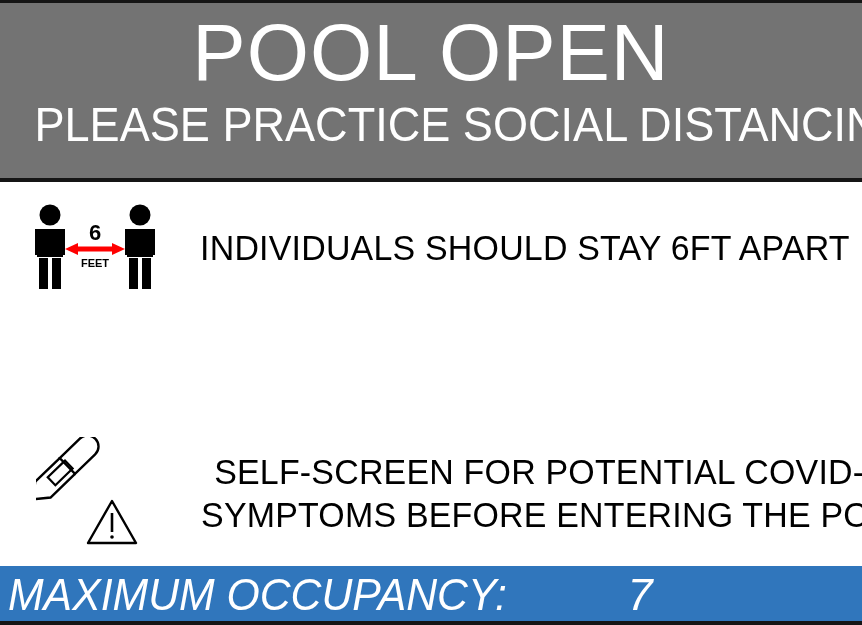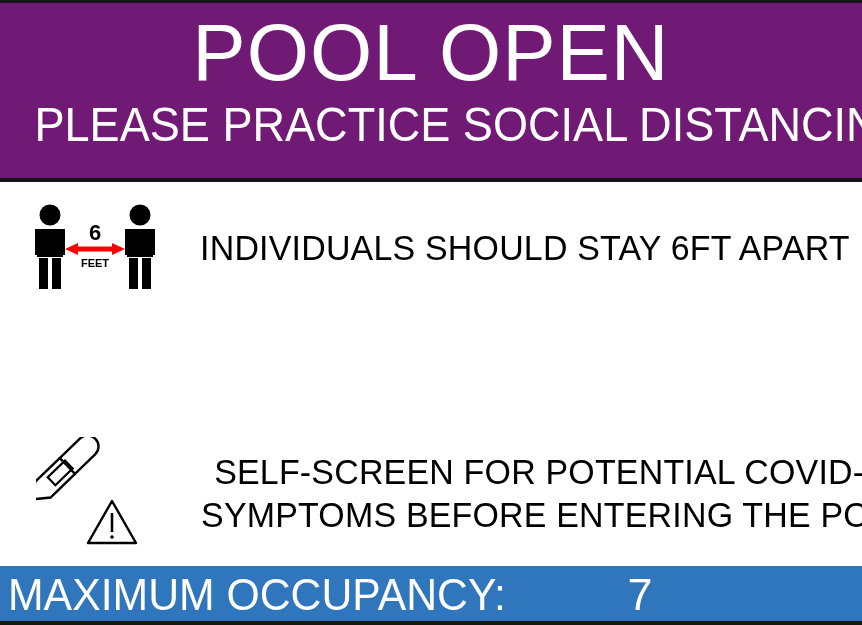--- a/index.html
+++ b/index.html
@@ -22,21 +22,21 @@
     border-bottom: 4px solid #151515;
   }
 
   
   .header {
     position: absolute;
     left: 0;
     top: 0;
     width: 862px;
     height: 179px;
-    background: #701a75;
+    background: #737373;
     border-bottom: 4px solid #151515;
     box-sizing: border-box;
     text-align: center;
     color: #ffffff;
   }
   .header-title {
     margin: 0;
     padding-top: 7px;
     font-size: 80px;
     line-height: 86px;
@@ -103,20 +103,21 @@
   
   .footer {
     position: absolute;
     left: 0;
     top: 563px;
     width: 862px;
     height: 58px;
     background: #3076bc;
     color: #ffffff;
     box-sizing: border-box;
+    font-style: italic;
   }
   .footer-label {
     position: absolute;
     left: 8px;
     top: 3px;
     font-size: 45px;
     line-height: 52px;
     white-space: nowrap;
     transform: scaleX(0.95);
     transform-origin: left center;

